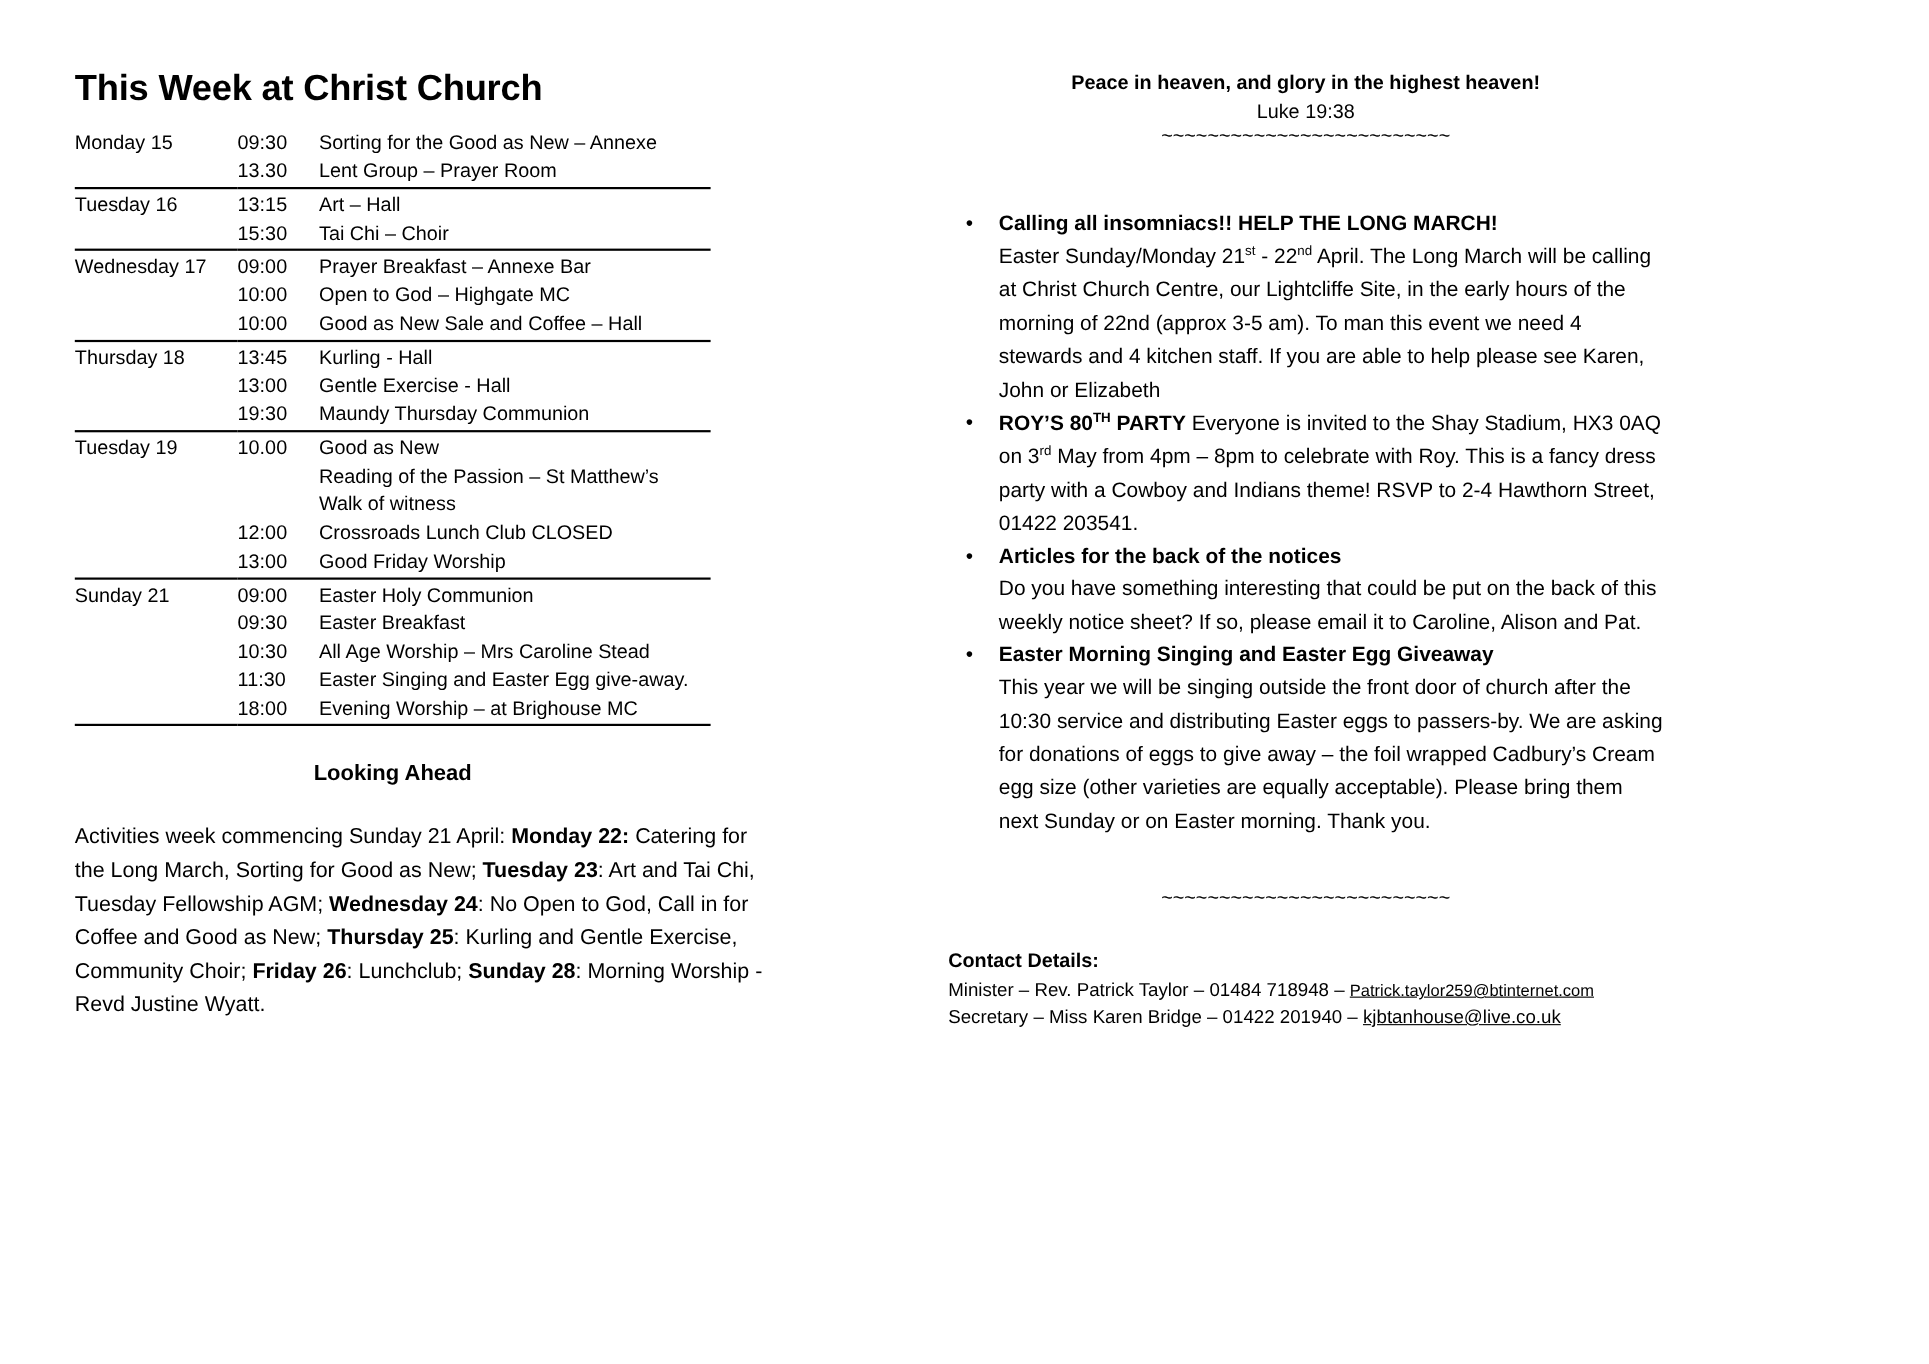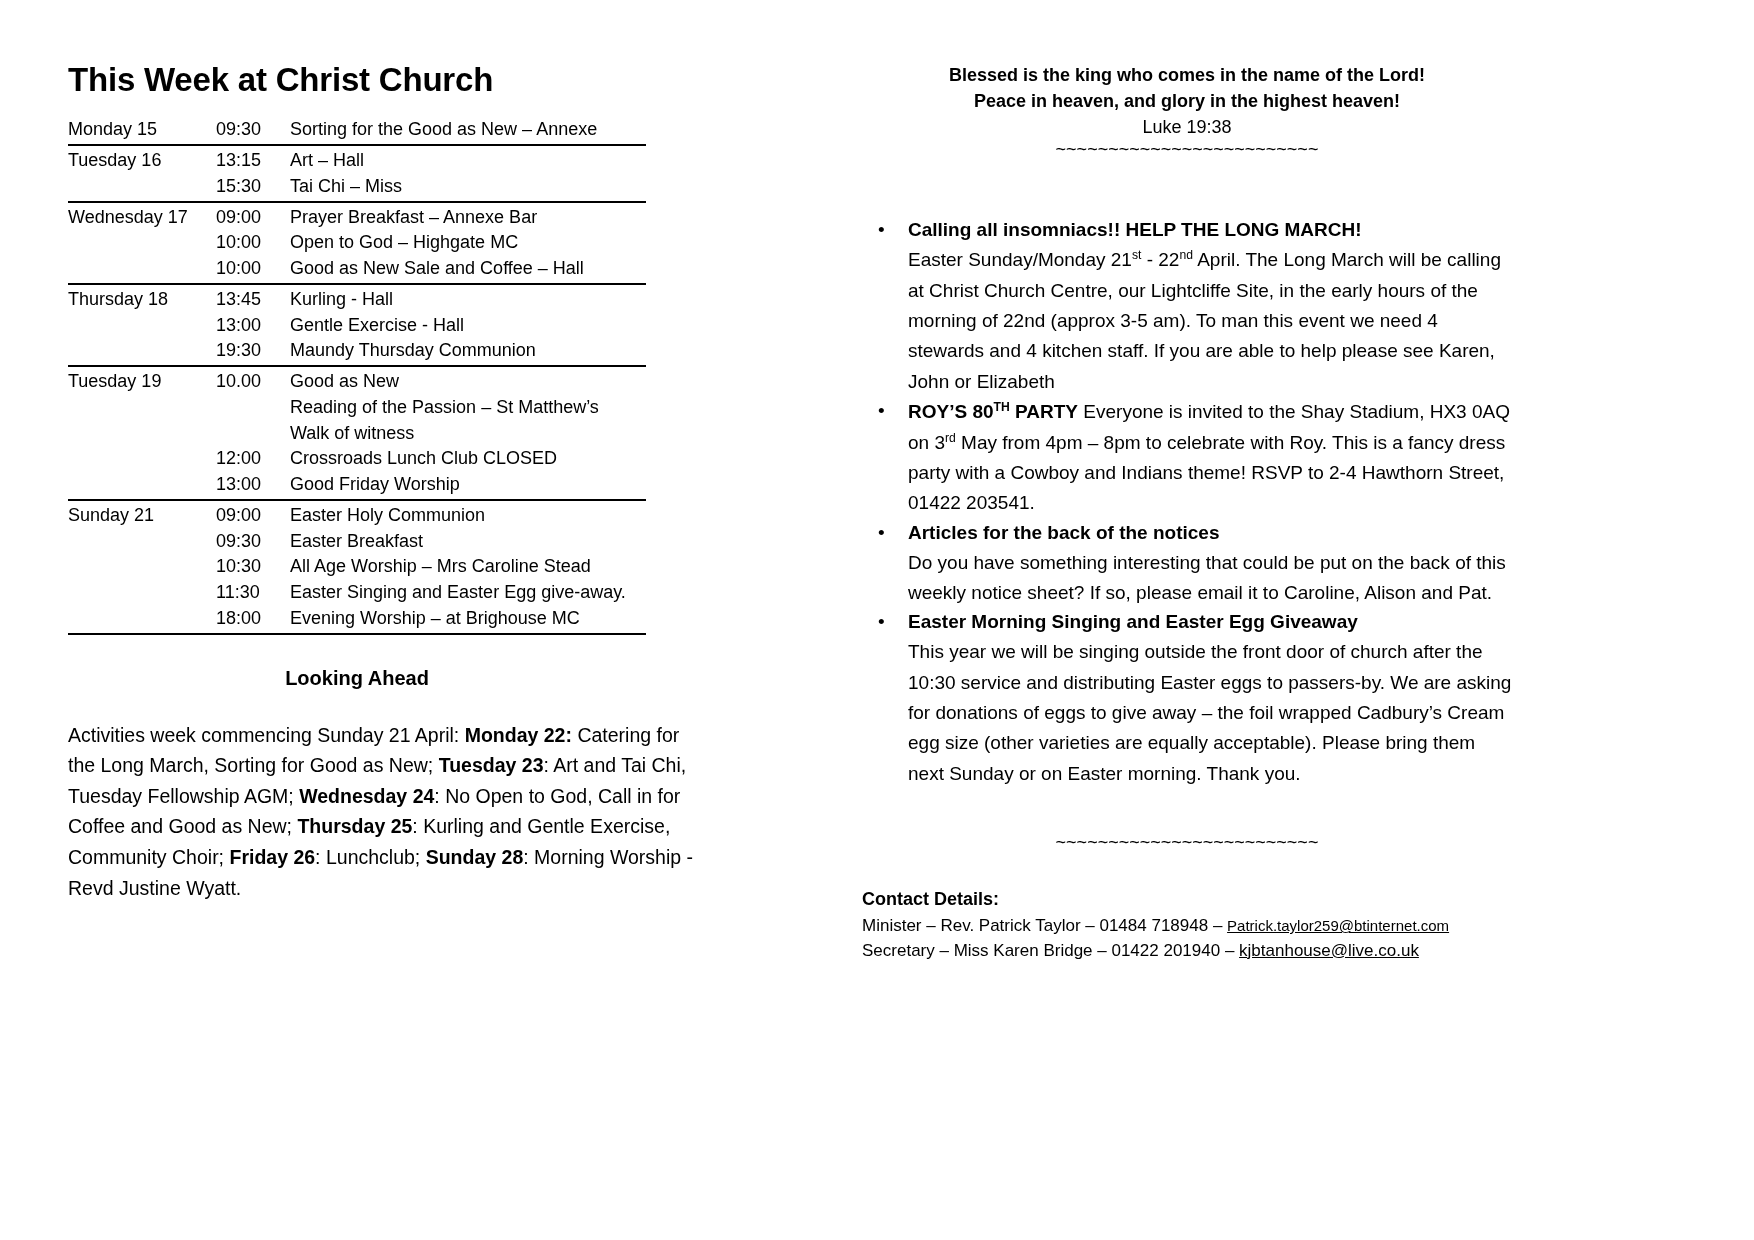--- a/index.html
+++ b/index.html
@@ -177,29 +177,34 @@
 
     <h1 class="doc-title">This Week at Christ Church</h1>
 
     <table class="schedule">
       <tbody id="schedule-body">
           <tr class="first-row">
             <td class="col-day">Monday 15</td>
             <td class="col-time">09:30</td>
             <td class="col-event">Sorting for the Good as New – Annexe</td>
           </tr>
+          <tr>
+            <td class="col-day"></td>
+            <td class="col-time">13.30</td>
+            <td class="col-event">Lent Group – Prayer Room</td>
+          </tr>
           <tr class="rule-top">
             <td class="col-day">Tuesday 16</td>
             <td class="col-time">13:15</td>
             <td class="col-event">Art – Hall</td>
           </tr>
           <tr>
             <td class="col-day"></td>
             <td class="col-time">15:30</td>
-            <td class="col-event">Tai Chi – Miss</td>
+            <td class="col-event">Tai Chi – Choir</td>
           </tr>
           <tr class="rule-top">
             <td class="col-day">Wednesday 17</td>
             <td class="col-time">09:00</td>
             <td class="col-event">Prayer Breakfast – Annexe Bar</td>
           </tr>
           <tr>
             <td class="col-day"></td>
             <td class="col-time">10:00</td>
             <td class="col-event">Open to God – Highgate MC</td>
@@ -277,21 +282,20 @@
         </tbody>
     </table>
 
     <div class="looking-ahead-head">Looking Ahead</div>
 
     <p class="looking-ahead-body" id="looking-ahead-paragraph"><span>Activities week commencing Sunday 21 April:  </span><b>Monday 22:</b><span> Catering for the Long March, Sorting for Good as New; </span><b>Tuesday 23</b><span>: Art and Tai Chi, Tuesday Fellowship AGM; </span><b>Wednesday 24</b><span>: No Open to God, Call in for Coffee and Good as New; </span><b>Thursday 25</b><span>: Kurling and Gentle Exercise, Community Choir; </span><b>Friday 26</b><span>: Lunchclub; </span><b>Sunday 28</b><span>: Morning Worship - Revd Justine Wyatt.</span></p>
   </div>
 
   <div class="right-col">
 
-    <p class="verse">Blessed is the king who comes in the name of the Lord!</p>
     <p class="verse">Peace in heaven, and glory in the highest heaven!</p>
     <p class="verse-ref">Luke 19:38</p>
     <p class="squiggle">~~~~~~~~~~~~~~~~~~~~~~~~~</p>
 
     <ul class="notices" id="notices-list">
         <li>
           <span class="bullet">•</span>
           <p class="notice-head">Calling all insomniacs!! HELP THE LONG MARCH!</p>
           <p class="notice-body"><span>Easter Sunday/Monday 21</span><sup>st</sup><span> - 22</span><sup>nd</sup><span> April. The Long March will be calling at Christ Church Centre, our Lightcliffe Site, in the early hours of the morning of 22nd (approx 3-5 am). To man this event we need 4 stewards and 4 kitchen staff. If you are able to help please see Karen, John or Elizabeth</span></p>
         </li>

